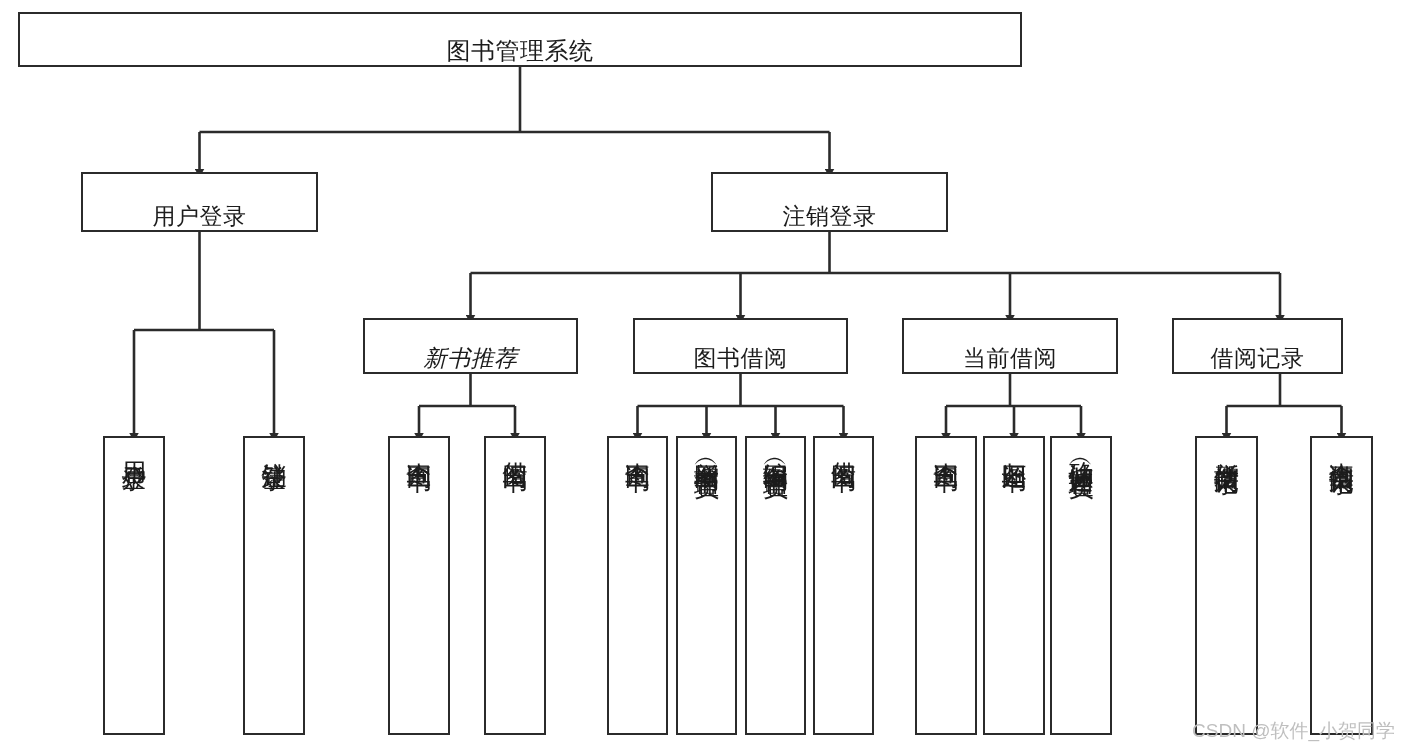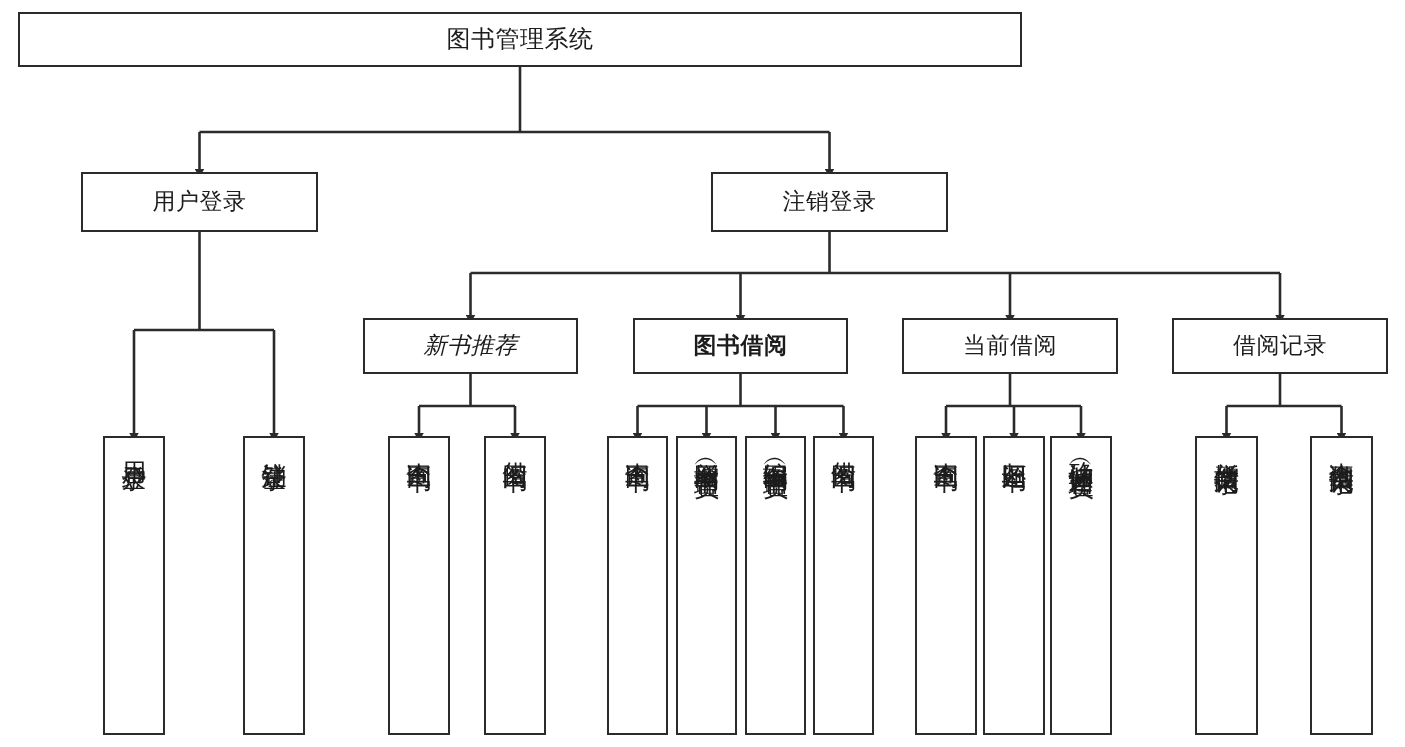--- a/index.html
+++ b/index.html
@@ -23,21 +23,21 @@
     top: 0;
     width: 1405px;
     height: 747px;
   }
   .node {
     position: absolute;
     box-sizing: border-box;
     border: 2.4px solid #2b2b2b;
     background: #ffffff;
     display: flex;
-    align-items: center;
+    align-items: flex-end;
     justify-content: center;
     color: #1c1c1c;
   }
   .node-label {
     display: block;
     text-align: center;
     line-height: 1.18;
     letter-spacing: 0.5px;
     white-space: nowrap;
   }
@@ -120,27 +120,27 @@
       </div>
       <div class="node horizontal" style="left: 81px; top: 172px; width: 237px; height: 60px;">
         <span class="node-label">用户登录</span>
       </div>
       <div class="node horizontal" style="left: 711px; top: 172px; width: 237px; height: 60px;">
         <span class="node-label">注销登录</span>
       </div>
       <div class="node horizontal" style="left: 363px; top: 318px; width: 215px; height: 56px; font-style: italic;">
         <span class="node-label">新书推荐</span>
       </div>
-      <div class="node horizontal" style="left: 633px; top: 318px; width: 215px; height: 56px; font-weight: bold;">
+      <div class="node horizontal" style="left: 633px; top: 318px; width: 215px; height: 56px;">
         <span class="node-label">图书借阅</span>
       </div>
       <div class="node horizontal" style="left: 902px; top: 318px; width: 216px; height: 56px;">
         <span class="node-label">当前借阅</span>
       </div>
-      <div class="node horizontal" style="left: 1172px; top: 318px; width: 216px; height: 56px;">
+      <div class="node horizontal" style="left: 1172px; top: 318px; width: 171px; height: 56px;">
         <span class="node-label">借阅记录</span>
       </div>
       <div class="node vertical" style="left: 103px; top: 436px; width: 62px; height: 299px;">
         <span class="node-label">用户登录</span>
       </div>
       <div class="node vertical" style="left: 243px; top: 436px; width: 62px; height: 299px;">
         <span class="node-label">注销登录</span>
       </div>
       <div class="node vertical" style="left: 388px; top: 436px; width: 62px; height: 299px;">
         <span class="node-label">查询图书</span>
@@ -170,13 +170,14 @@
         <span class="node-label">确认归还（管理员）</span>
       </div>
       <div class="node vertical" style="left: 1195px; top: 436px; width: 63px; height: 299px;">
         <span class="node-label">新增借阅记录</span>
       </div>
       <div class="node vertical" style="left: 1310px; top: 436px; width: 63px; height: 299px;">
         <span class="node-label">查询借阅记录</span>
       </div>
     </div>
 
+  <div class="watermark">CSDN @软件_小贺同学</div>
 </div>
 
 </body></html>

